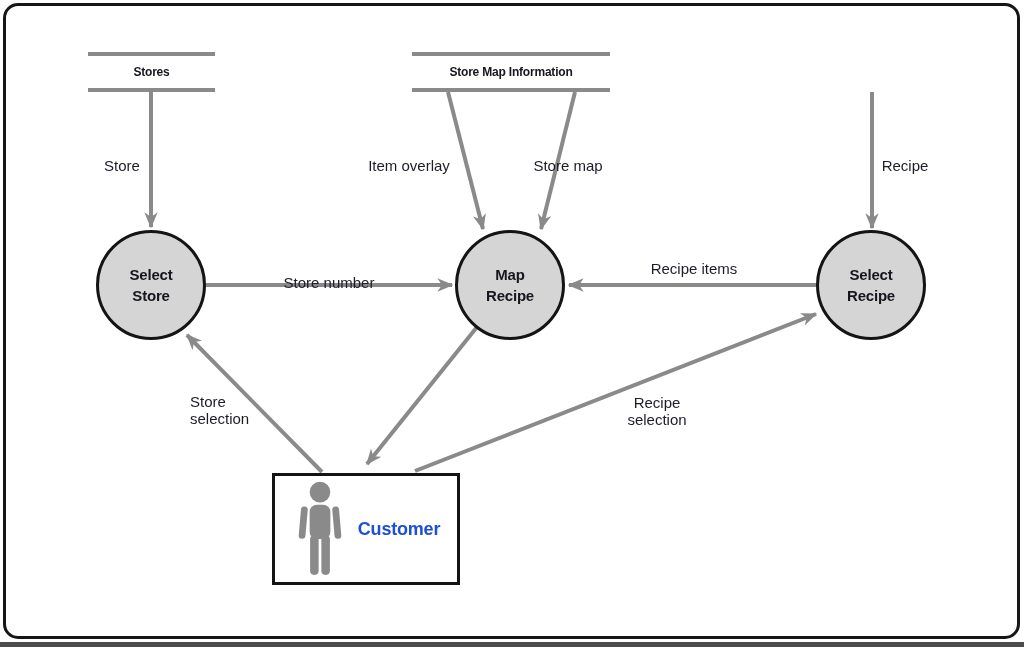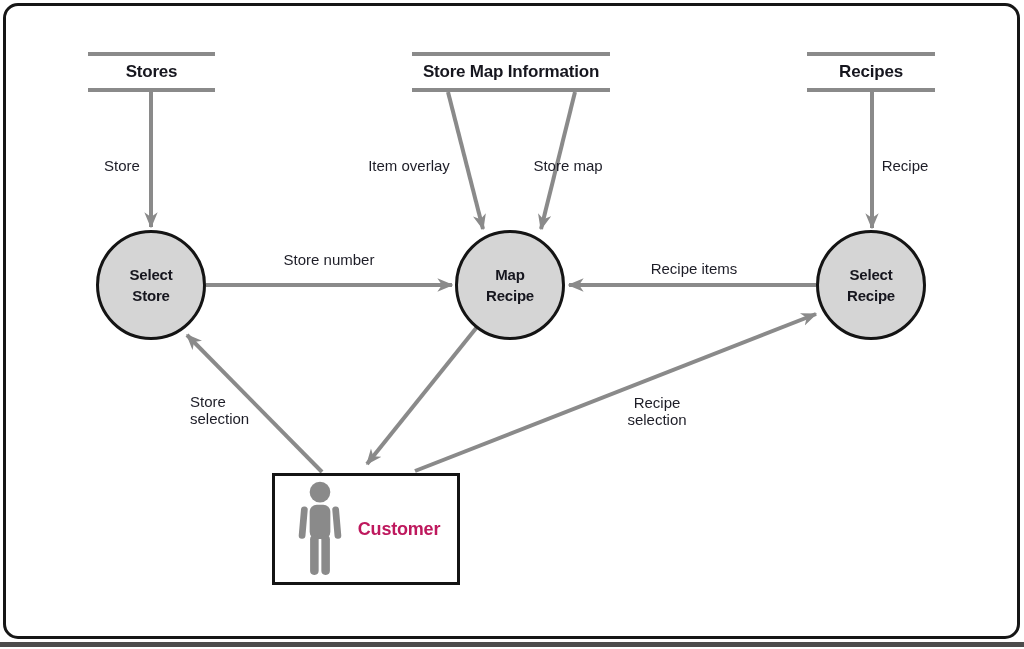--- a/index.html
+++ b/index.html
@@ -12,36 +12,36 @@
     border:3px solid #161616;border-radius:15px;box-sizing:border-box;
     pointer-events:none;
   }
   .bottom-bar{position:absolute;left:0;top:642px;width:1024px;height:5px;background:#4c4c4c;}
   .wires{position:absolute;left:0;top:0;width:1024px;height:649px;}
   .wires line{stroke:#8a8a8a;stroke-width:4;}
   .datastore{
     position:absolute;top:52px;height:40px;box-sizing:border-box;
     border-top:4px solid #8a8a8a;border-bottom:4px solid #8a8a8a;
     display:flex;align-items:center;justify-content:center;
-    font-weight:bold;font-size:17px;letter-spacing:-0.2px;color:#16161e;
+    font-weight:bold;font-size:12px;letter-spacing:-0.2px;color:#16161e;
   }
   .process{
     position:absolute;width:110px;height:110px;box-sizing:border-box;
     background:#d5d5d5;border:3px solid #141414;border-radius:50%;
     display:flex;align-items:center;justify-content:center;text-align:center;
     font-weight:bold;font-size:15px;line-height:21px;letter-spacing:-0.2px;
     white-space:pre-line;color:#16161e;
   }
   .entity{
     position:absolute;left:272px;top:473px;width:188px;height:112px;box-sizing:border-box;
     background:#ffffff;border:3px solid #141414;
     display:flex;align-items:center;
   }
   .entity .icon{margin-left:18px;flex:0 0 auto;display:block;}
-  .entity .elabel{flex:1;text-align:center;font-weight:bold;font-size:18px;letter-spacing:-0.2px;color:#be185d;margin-right:6px;}
+  .entity .elabel{flex:1;text-align:center;font-weight:bold;font-size:18px;letter-spacing:-0.2px;color:#1d4ed8;margin-right:6px;}
   .flabel{
     position:absolute;font-size:15px;line-height:17px;color:#1d1d27;
     white-space:pre-line;text-align:center;transform:translateX(-50%);
   }
   .flabel.left{transform:none;text-align:left;}
 </style>
 </head>
 <body>
 
 <div class="canvas">
@@ -64,23 +64,20 @@
     <line x1="322" y1="472" x2="187" y2="335" marker-end="url(#arw)"></line>
     <line x1="415" y1="471" x2="816" y2="314" marker-end="url(#arw)"></line>
   </svg>
 
   <div class="datastore" style="left:88px;width:127px;">
     <span>Stores</span>
   </div>
   <div class="datastore" style="left:412px;width:198px;">
     <span>Store Map Information</span>
   </div>
-  <div class="datastore" style="left:807px;width:128px;">
-    <span>Recipes</span>
-  </div>
 
   <div class="process" style="left:96px;top:230px;">Select
 Store</div>
   <div class="process" style="left:455px;top:230px;">Map
 Recipe</div>
   <div class="process" style="left:816px;top:230px;">Select
 Recipe</div>
 
   <div class="entity">
     <svg class="icon" width="54" height="96" viewBox="0 0 60 106">
@@ -93,21 +90,21 @@
         <rect x="31.5" y="60" width="9.5" height="44" rx="4.5"></rect>
       </g>
     </svg>
     <span class="elabel">Customer</span>
   </div>
 
   <div class="flabel" style="left:122px;top:157px;">Store</div>
   <div class="flabel" style="left:409px;top:157px;">Item overlay</div>
   <div class="flabel" style="left:568px;top:157px;">Store map</div>
   <div class="flabel" style="left:905px;top:157px;">Recipe</div>
-  <div class="flabel" style="left:329px;top:251px;">Store number</div>
+  <div class="flabel" style="left:329px;top:274px;">Store number</div>
   <div class="flabel" style="left:694px;top:260px;">Recipe items</div>
   <div class="flabel left" style="left:190px;top:393px;">Store
 selection</div>
   <div class="flabel" style="left:657px;top:394px;">Recipe
 selection</div>
 
   <div class="bottom-bar"></div>
 </div>
 
 </body></html>

